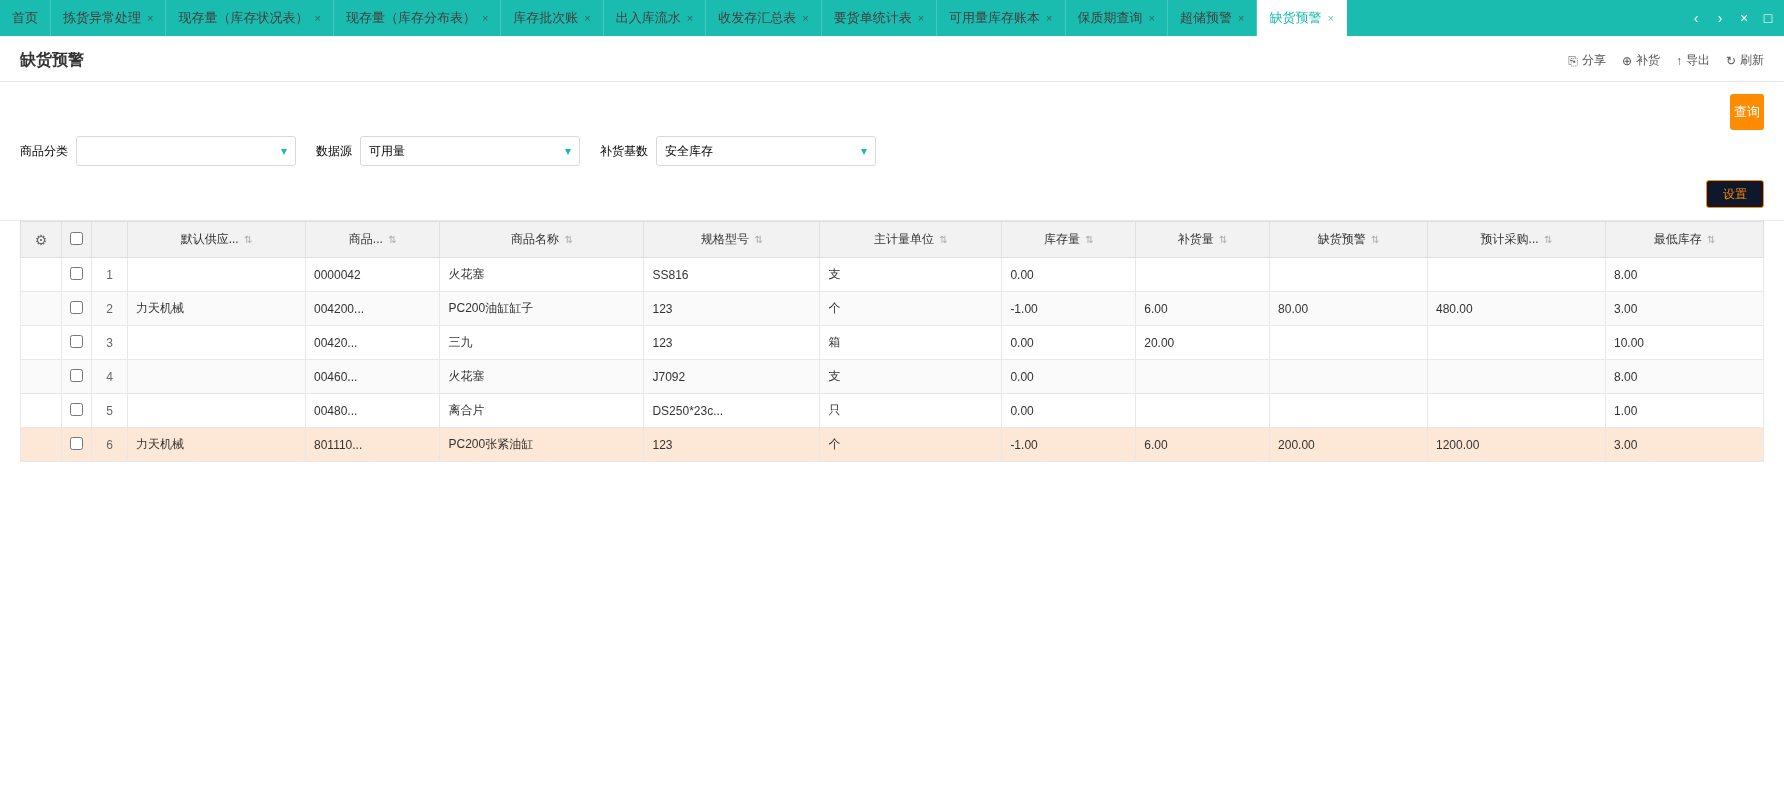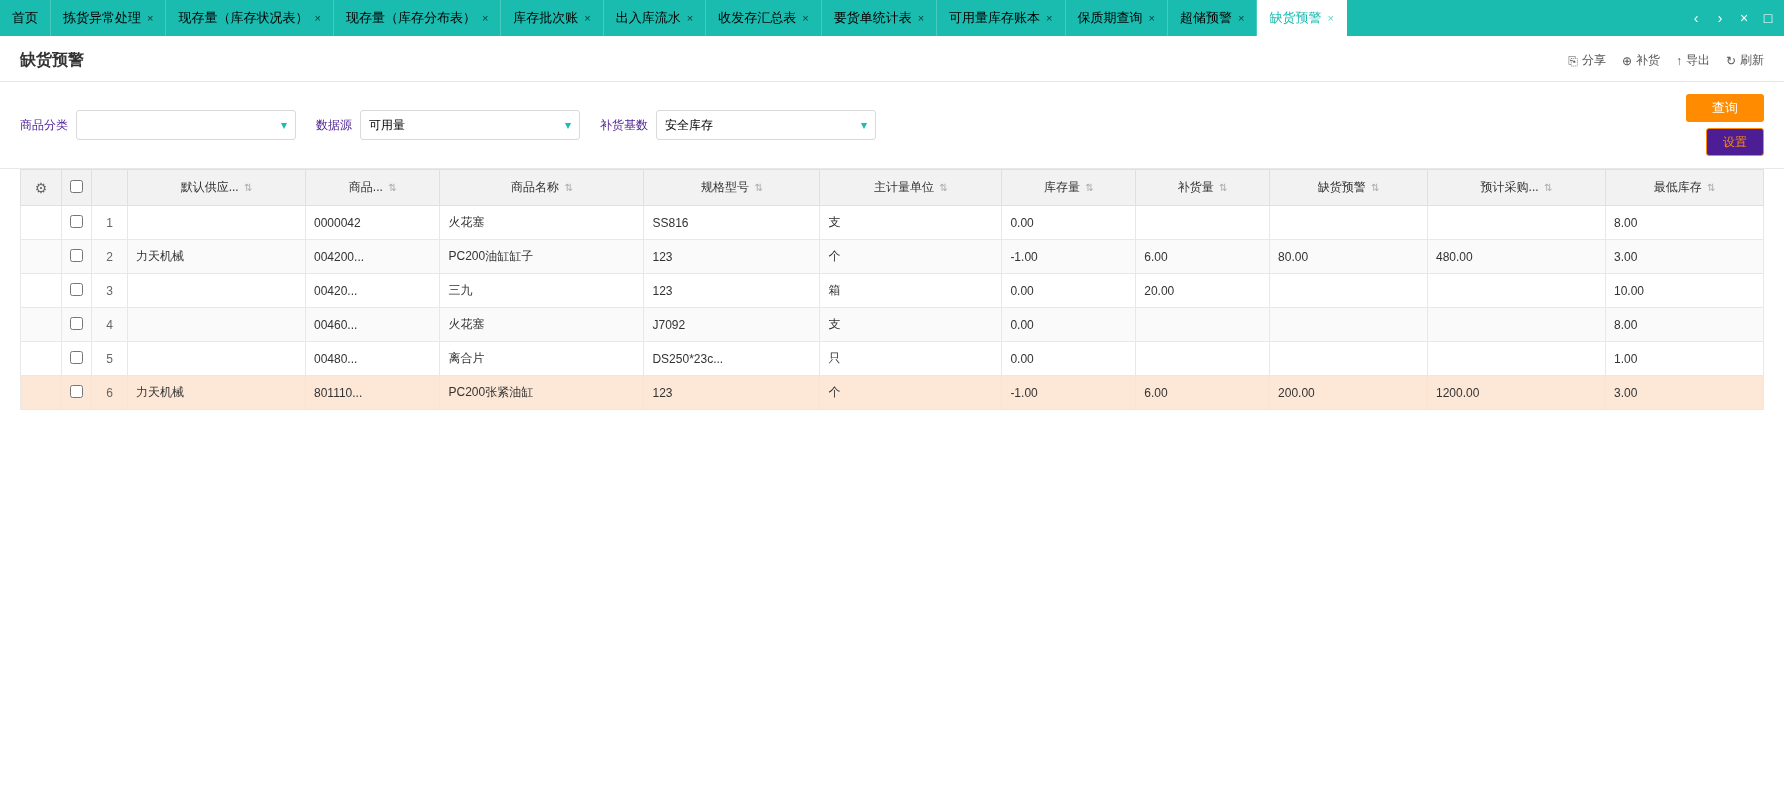--- a/index.html
+++ b/index.html
@@ -11,21 +11,21 @@
       background: #1abcb0;
       height: 36px;
       align-items: center;
       overflow: hidden;
     }
     .tab-item {
       display: flex;
       align-items: center;
       padding: 0 12px;
       height: 36px;
-      color: #000000;
+      color: #404040;
       font-size: 13px;
       cursor: pointer;
       white-space: nowrap;
       border-right: 1px solid rgba(255,255,255,0.2);
       position: relative;
     }
     .tab-item.active {
       background: #fff;
       color: #1abcb0;
     }
@@ -88,21 +88,21 @@
       align-items: center;
       padding: 12px 20px;
       gap: 20px;
       border-bottom: 1px solid #e8e8e8;
     }
     .filter-group {
       display: flex;
       align-items: center;
       gap: 8px;
     }
-    .filter-label { color: #4c1d95; font-size: 12px; white-space: nowrap; }
+    .filter-label { color: #000000; font-size: 12px; white-space: nowrap; }
     .filter-select {
       display: flex;
       align-items: center;
       border: 1px solid #d9d9d9;
       border-radius: 3px;
       padding: 4px 8px;
       min-width: 220px;
       height: 30px;
       background: #fff;
       cursor: pointer;
@@ -116,35 +116,36 @@
       margin-left: auto;
       display: flex;
       flex-direction: column;
       gap: 6px;
       align-items: flex-end;
     }
     .btn-query {
       background: #ff8c00;
       color: #fff;
       border: none;
-      padding: 5px 26px;
+      padding: 5px 4px;
       border-radius: 3px;
       cursor: pointer;
       font-size: 13px;
-      height: 28px;
+      height: 36px;
     }
     .btn-settings {
-      background: #4c1d95;
+      background: #0f172a;
       color: #ff8c00;
       border: 1px solid #ff8c00;
       padding: 4px 16px;
       border-radius: 3px;
       cursor: pointer;
       font-size: 12px;
       height: 28px;
+      margin-top: 44px;
     }
 
     
     .table-container {
       padding: 0 20px;
     }
     table {
       width: 100%;
       border-collapse: collapse;
       font-size: 12px;

